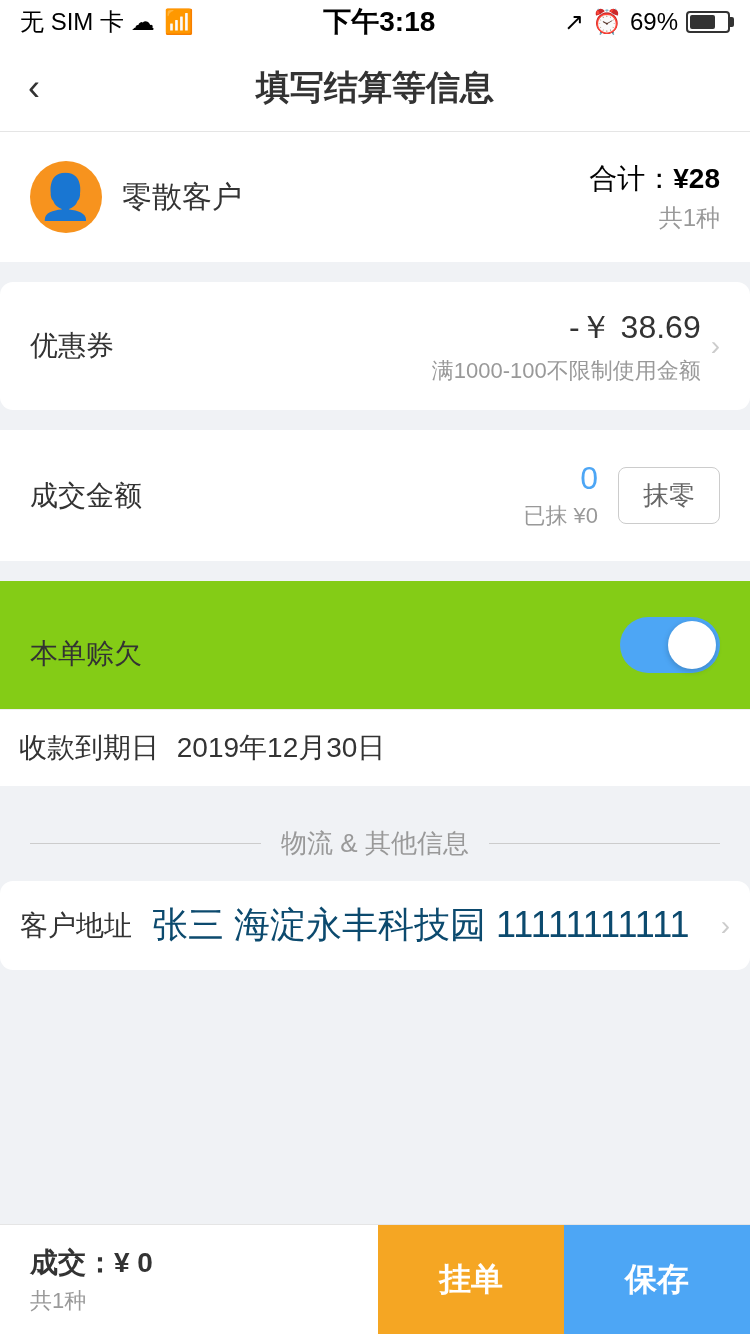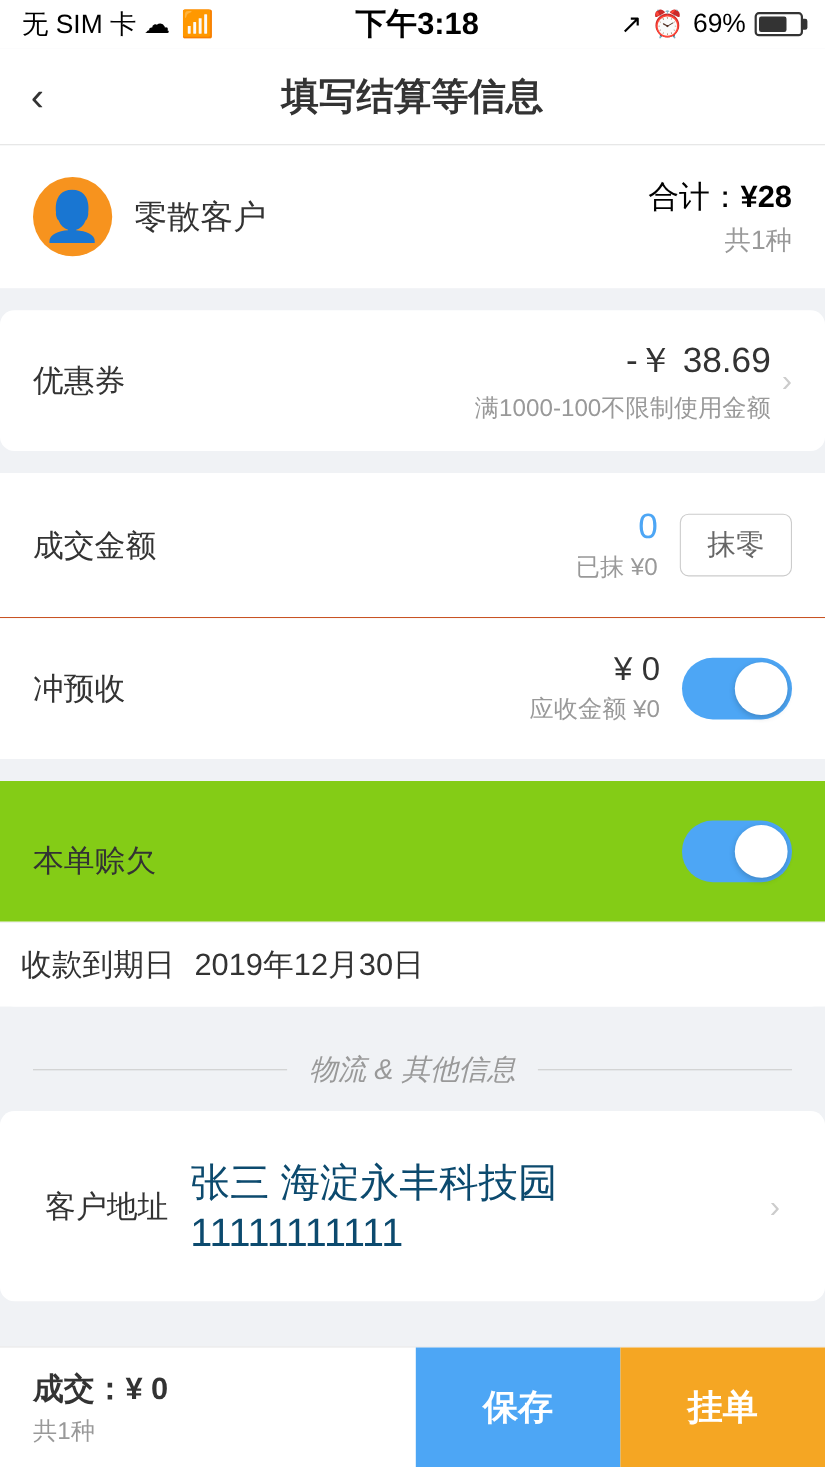--- a/index.html
+++ b/index.html
@@ -192,35 +192,34 @@
     .logistics-header {
       background: #f0f2f5;
       padding: 20px 30px;
       text-align: center;
     }
     .logistics-header-inner {
       display: flex;
       align-items: center;
       justify-content: center;
       gap: 20px;
-      font-style: italic;
     }
     .divider-line {
       flex: 1;
       height: 1px;
       background: #ccc;
     }
     .logistics-title { font-size: 26px; color: #999; }
 
     
     .address-row {
       display: flex;
       align-items: center;
       justify-content: space-between;
-      padding: 41px;
+      padding: 20px;
       background: #fff;
     }
     .address-label { font-size: 28px; color: #333; flex-shrink: 0; margin-right: 20px; }
     .address-value { font-size: 36px; color: #0c4a6e; flex: 1; }
     .address-chevron { color: #ccc; font-size: 28px; }
 
     
     .bottom-bar {
       position: fixed;
       bottom: 0; left: 0; right: 0;
@@ -314,32 +313,20 @@
       <div class="row-label">成交金额</div>
       <div class="row-right">
         <div style="text-align:right;">
           <div class="amount-value">0</div>
           <div class="sub-text">已抹  ¥0</div>
         </div>
         <button class="round-zero-btn">抹零</button>
       </div>
     </div>
 
-    <div class="form-row">
-      <div class="row-label">冲预收</div>
-      <div class="row-right">
-        <div style="text-align:right;">
-          <div class="pre-receipt-amount">¥ 0</div>
-          <div class="sub-text">应收金额 ¥0</div>
-        </div>
-        <div class="toggle">
-          <div class="toggle-knob"></div>
-        </div>
-      </div>
-    </div>
   </div>
 
   <div class="card">
     <div class="debt-row">
       <div class="debt-label">本单赊欠</div>
       <div class="toggle">
         <div class="toggle-knob"></div>
       </div>
     </div>
 
@@ -366,15 +353,15 @@
   <div class="bottom-spacer"></div>
 </div>
 
 <div class="bottom-bar">
   <div class="bottom-summary">
     <div class="bottom-deal">
       <span>成交：</span><span style="font-weight:600;">¥ 0</span>
     </div>
     <div class="bottom-count">共1种</div>
   </div>
+  <div class="bottom-btn btn-hang">挂单</div>
   <div class="bottom-btn btn-save">保存</div>
-  <div class="bottom-btn btn-hang">挂单</div>
 </div>
 
 </body></html>

